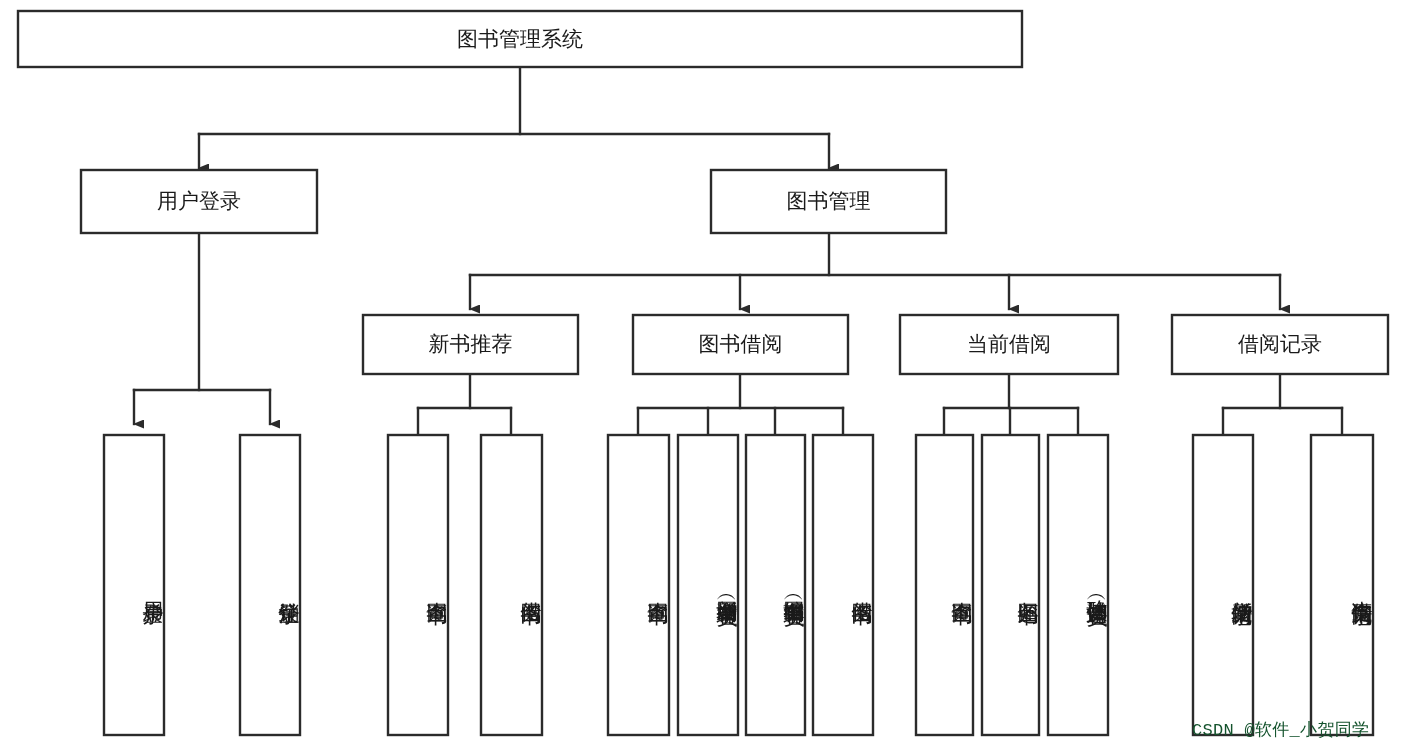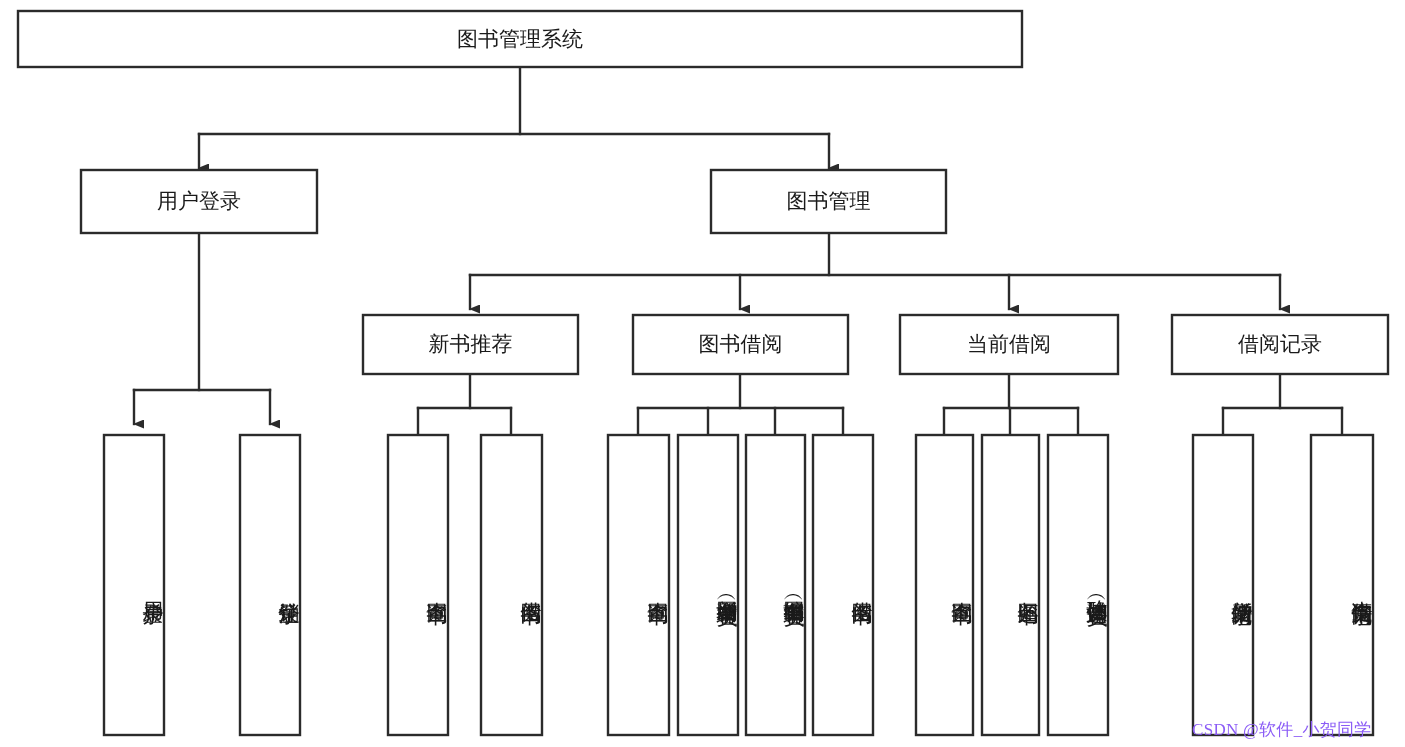--- a/index.html
+++ b/index.html
@@ -54,23 +54,23 @@
     letter-spacing: 1px;
     color: #1a1a1a;
     display: flex;
     align-items: flex-start;
     justify-content: center;
     white-space: nowrap;
     pointer-events: none;
   }
   .watermark {
     position: absolute;
-    font-family: Liberation Serif, serif;
+    font-family: Liberation Mono, monospace;
     font-size: 17px;
-    color: #8b5cf6;
+    color: #14532d;
     white-space: nowrap;
     letter-spacing: 0.3px;
   }
 </style>
 </head>
 <body>
 
 <div id="diagram-root">
 
   <svg id="flow-svg" viewBox="0 0 1405 747" xmlns="http://www.w3.org/2000/svg">

